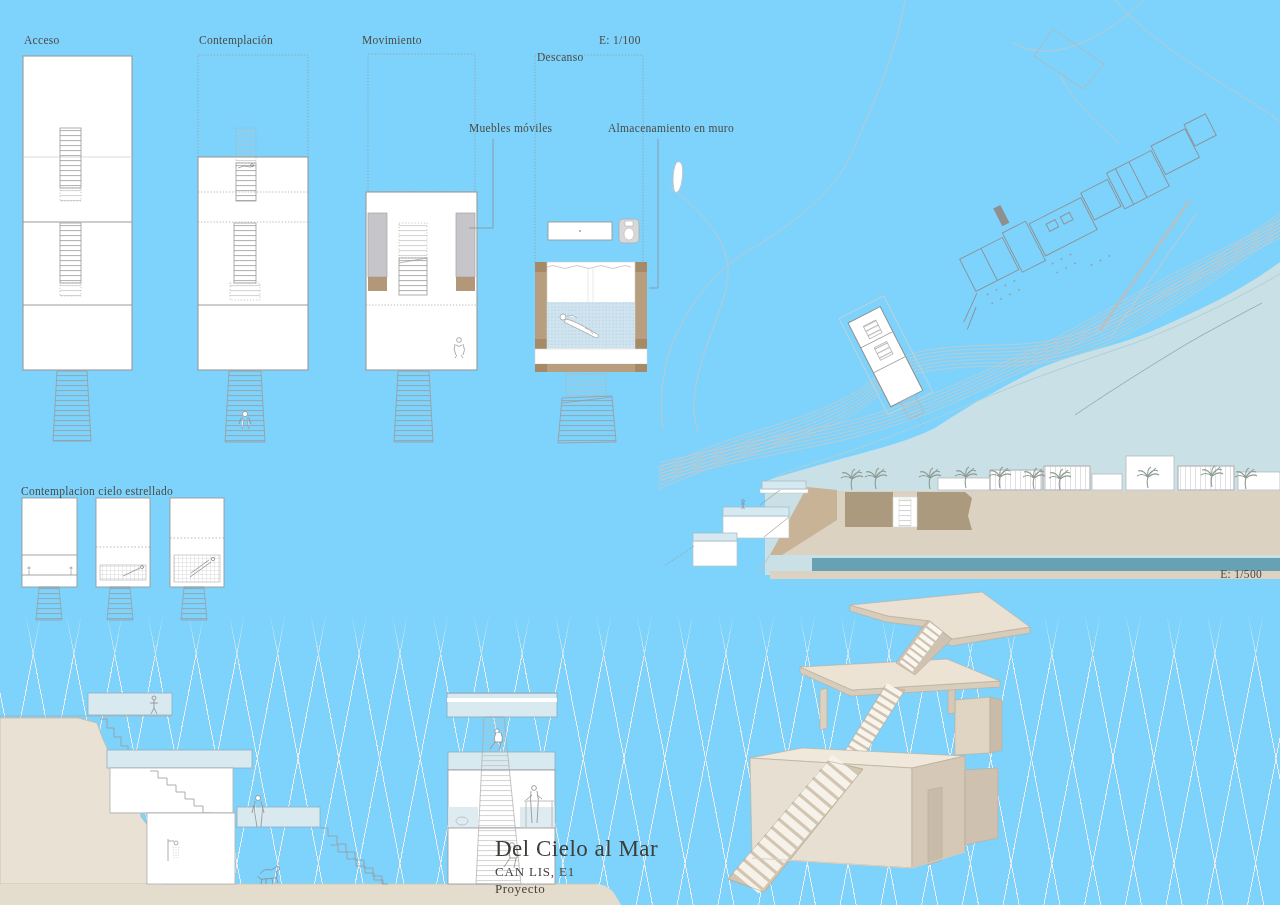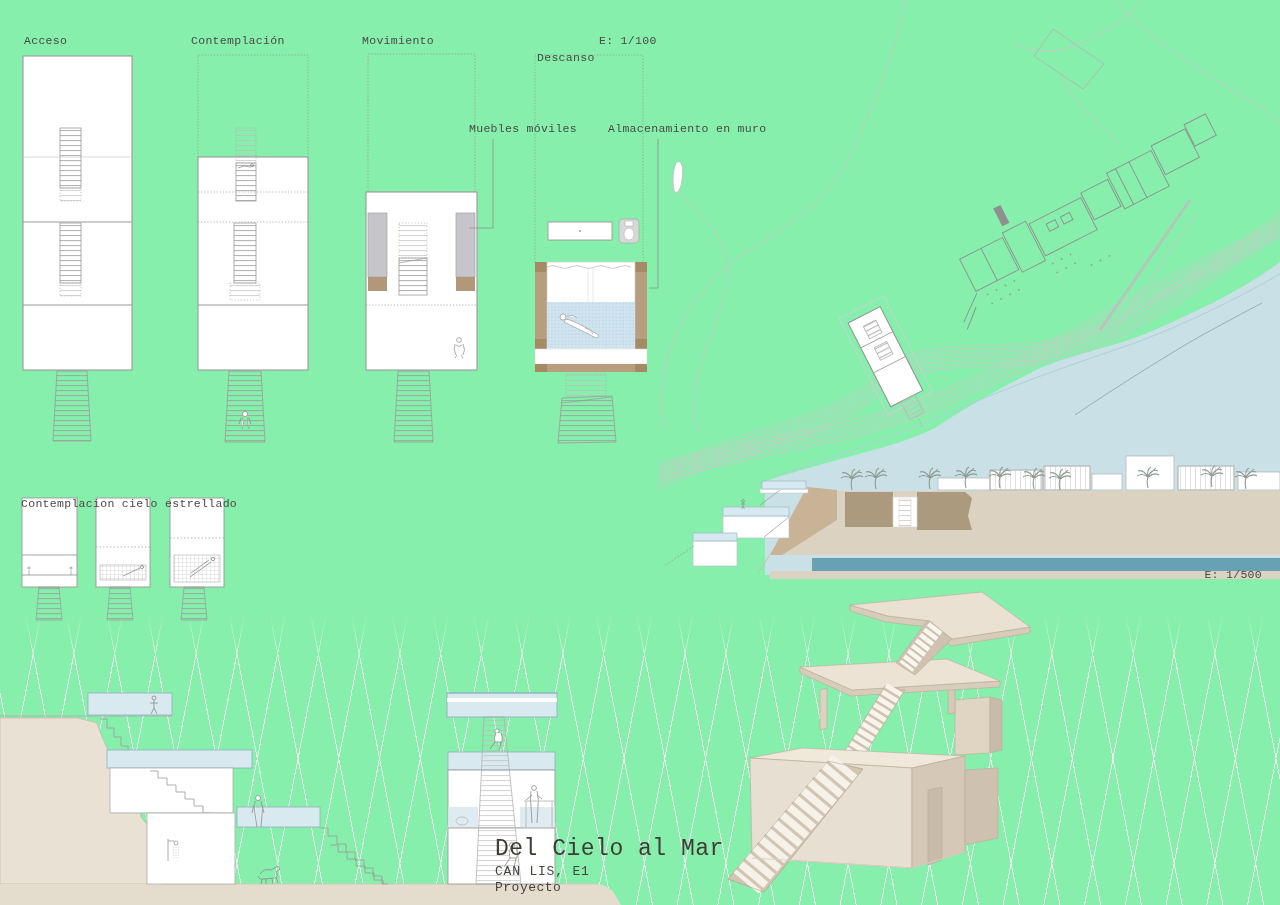--- a/index.html
+++ b/index.html
@@ -1,17 +1,17 @@
 <!DOCTYPE html>
 <html><head>
 <meta charset="utf-8">
 <style>
   html,body{margin:0;padding:0;background:#fff;}
-  .board{position:relative;width:1280px;height:905px;background:#86efac;overflow:hidden;
-         font-family:Liberation Mono, monospace;color:#454540;}
+  .board{position:relative;width:1280px;height:905px;background:#7dd3fc;overflow:hidden;
+         font-family:Liberation Serif, serif;color:#454540;}
   .lbl{position:absolute;font-size:11.5px;letter-spacing:.3px;white-space:nowrap;color:#4c4a45;}
   .lbl.right{text-align:right;}
   svg{position:absolute;overflow:visible;}
   .grid-bg{position:absolute;left:0;top:612px;width:1280px;height:293px;
     background:
       repeating-linear-gradient(79deg,#ececec 0 1px,transparent 1px 40px),
       repeating-linear-gradient(101deg,#ececec 0 1px,transparent 1px 40px);
     -webkit-mask-image:linear-gradient(180deg,transparent,#000 55px);
     mask-image:linear-gradient(180deg,transparent,#000 55px);}
   .titleblock{position:absolute;left:495px;top:836px;width:300px;}
@@ -401,27 +401,27 @@
       <polygon points="150,30 188,41 230,46 252,64 330,52 330,58 251,71 227,52 186,47 150,36" fill="#d8cbb9"></polygon>
       <polygon points="150,30 282,17 330,52 252,64 230,46 188,41" fill="#eae1d2"></polygon>
 
       <polygon points="227,46 252,64 215,100 196,88" fill="#cfc2b0"></polygon>
       <path d="M236,52 L206,92" stroke="#faf7f1" stroke-width="16" stroke-dasharray="4.5 2.2" fill="none"></path>
       <path d="M52,283 L212,293 L265,277" fill="none" stroke="#d8d0c2" stroke-width="1"></path>
     </g>
   </svg>
 
   <div class="lbl" style="left:24px;top:34px">Acceso</div>
-  <div class="lbl" style="left:191px;top:34px">Contemplación</div>
+  <div class="lbl" style="left:199px;top:34px">Contemplación</div>
   <div class="lbl" style="left:362px;top:34px">Movimiento</div>
   <div class="lbl" style="left:537px;top:51px">Descanso</div>
   <div class="lbl" style="left:599px;top:34px">E: 1/100</div>
   <div class="lbl" style="left:469px;top:122px">Muebles móviles</div>
   <div class="lbl" style="left:608px;top:122px">Almacenamiento en muro</div>
-  <div class="lbl" style="left:21px;top:497px">Contemplacion cielo estrellado</div>
+  <div class="lbl" style="left:21px;top:485px">Contemplacion cielo estrellado</div>
   <div class="lbl right" style="left:1150px;top:568px;width:112px">E: 1/500</div>
 
   <div class="titleblock">
     <div class="t1">Del Cielo al Mar</div>
     <div class="t2">CAN LIS, E1</div>
     <div class="t3">Proyecto</div>
   </div>
 
 </div>
 

